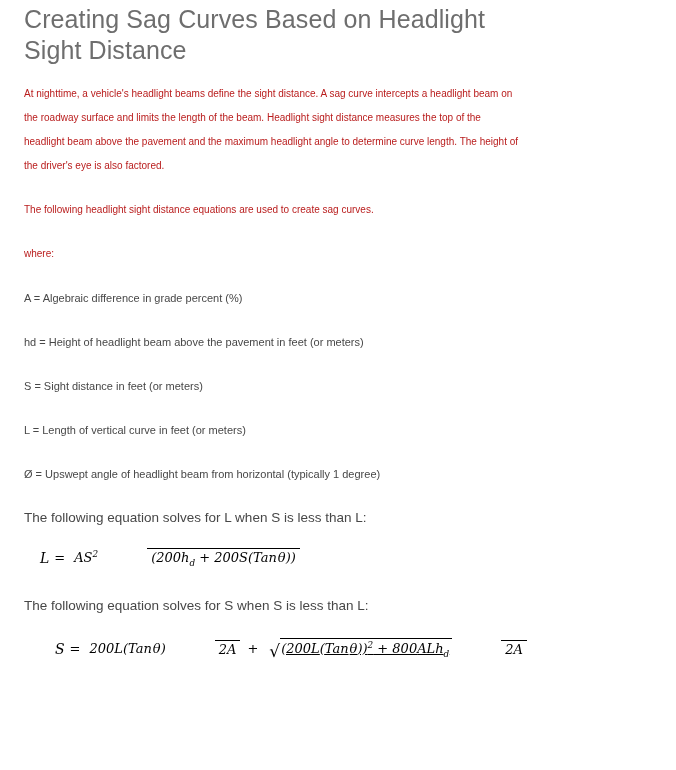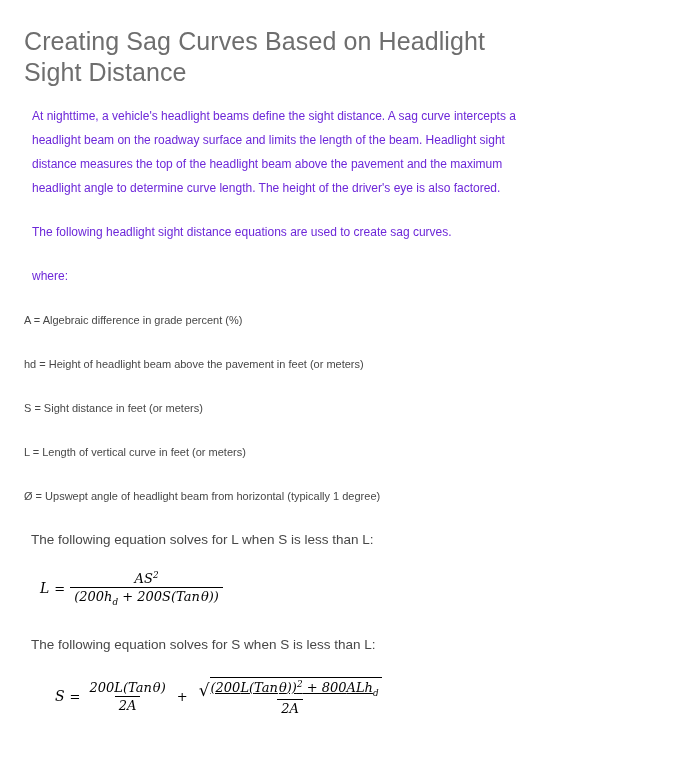--- a/index.html
+++ b/index.html
@@ -10,60 +10,60 @@
   }
   body {
     width: 676px;
     height: 770px;
     overflow: hidden;
     font-family: "Liberation Sans", sans-serif;
     color: #444444;
     -webkit-font-smoothing: antialiased;
   }
   .page {
-    padding: 26px 24px 0 24px;
+    padding: 4px 24px 0 24px;
     box-sizing: border-box;
     width: 548px;
   }
   .doc-title {
     font-family: "Liberation Sans", sans-serif;
     font-size: 25px;
     line-height: 31px;
     font-weight: 400;
     color: #6e6e6e;
     letter-spacing: 0.1px;
     margin: 0 0 16px 0;
     max-width: 560px;
   }
   .para {
-    font-size: 12px;
+    font-size: 10px;
     line-height: 24px;
-    color: #6d28d9;
-    margin: 0 0 20px 8px;
+    color: #b91c1c;
+    margin: 0 0 20px 0;
     max-width: 600px;
   }
   .para.tight {
     margin-bottom: 20px;
   }
   .defs {
     margin: 0;
     padding: 0;
     list-style: none;
   }
   .def-item {
     font-size: 11px;
     line-height: 24px;
     color: #474747;
     margin: 0 0 20px 0;
   }
   .lead-in {
     font-size: 13.5px;
     line-height: 24px;
     color: #474747;
-    margin: 0 0 8px 7px;
+    margin: 0 0 8px 0;
   }
   
   .equation {
     font-family: "DejaVu Serif", "Liberation Serif", serif;
     font-style: italic;
     color: #000000;
     display: flex;
     align-items: center;
     font-size: 13px;
   }
@@ -83,24 +83,25 @@
     padding: 0 5px 0 2px;
     font-size: 13px;
   }
   .eq-plus {
     font-style: normal;
     padding: 0 7px;
     font-size: 13px;
   }
   .frac {
     display: inline-flex;
-    flex-direction: column;
+    flex-direction: row;
     align-items: center;
     vertical-align: middle;
     text-align: center;
+    gap: 45px;
   }
   .frac > .num {
     padding: 0 4px 1px 4px;
     white-space: nowrap;
   }
   .frac > .den {
     border-top: 1.4px solid #000;
     padding: 1px 4px 0 4px;
     white-space: nowrap;
   }

